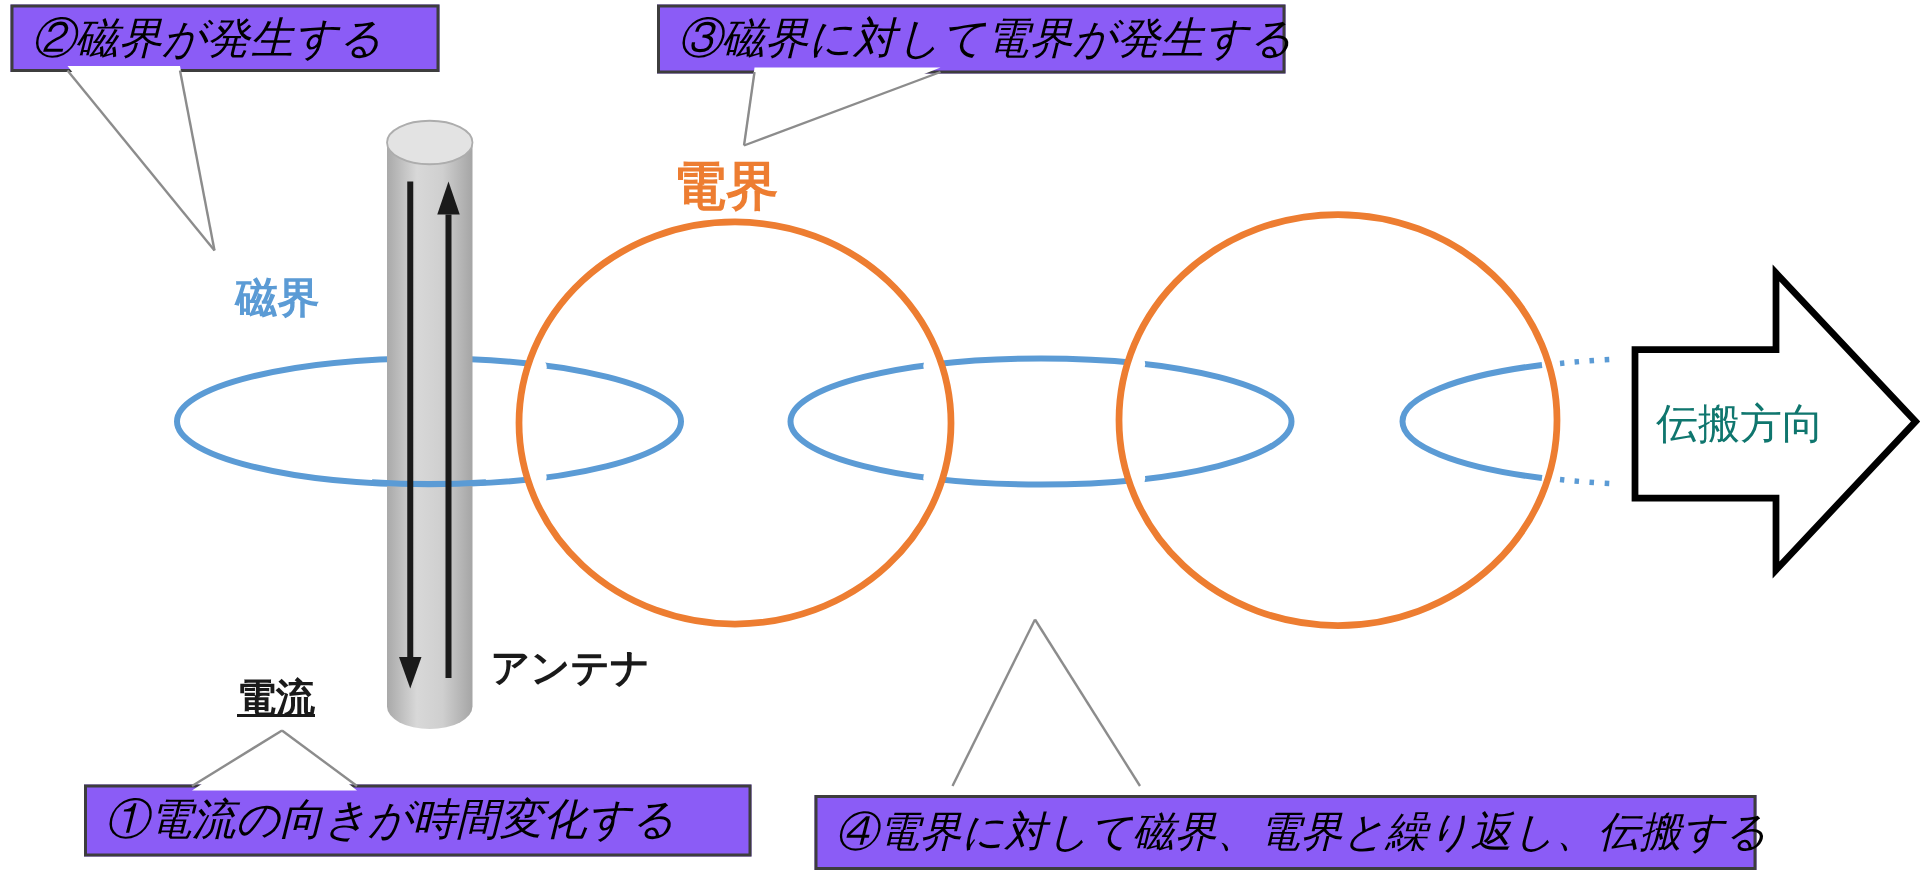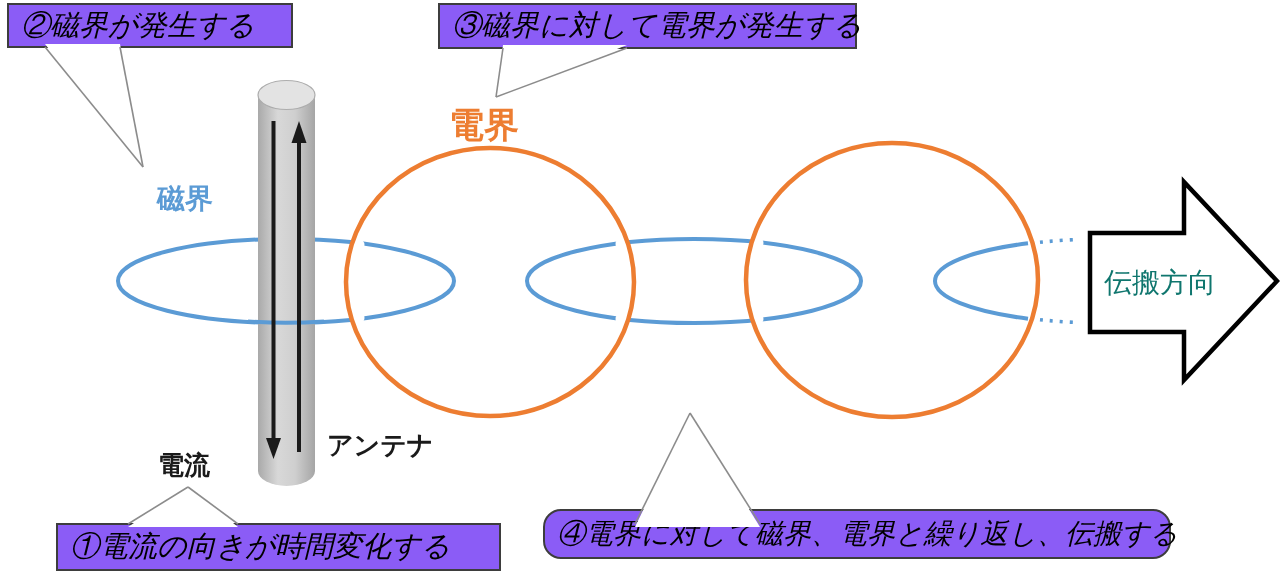--- a/index.html
+++ b/index.html
@@ -82,25 +82,25 @@
 
     <ellipse class="orange-line" cx="490" cy="282" rx="144" ry="134"></ellipse>
     <ellipse class="orange-line" cx="892" cy="280" rx="146" ry="137"></ellipse>
 
     <polygon points="1090,233 1184,233 1184,182 1277,281 1184,380 1184,332 1090,332" fill="#ffffff" stroke="#000000" stroke-width="4.5" stroke-linejoin="miter"></polygon>
   </svg>
 
   <div class="callout" style="left:7px;top:3px;width:286px;height:45px;">②磁界が発生する</div>
   <div class="callout" style="left:438px;top:3px;width:419px;height:46px;">③磁界に対して電界が発生する</div>
   <div class="callout" style="left:56px;top:523px;width:445px;height:48px;">①電流の向きが時間変化する</div>
-  <div class="callout" style="left:543px;top:509px;width:628px;height:50px;font-size:28px;border-radius:18px;">④電界に対して磁界、電界と繰り返し、伝搬する</div>
+  <div class="callout" style="left:543px;top:530px;width:628px;height:50px;font-size:28px;">④電界に対して磁界、電界と繰り返し、伝搬する</div>
 
   <div class="label label-bold" style="left:117px;top:185px;font-size:28px;color:var(--magnetic-blue);margin-left:40px;">磁界</div>
   <div class="label label-bold" style="left:449px;top:107px;font-size:35px;color:var(--electric-orange);">電界</div>
-  <div class="label label-bold" style="left:158px;top:452px;font-size:26px;color:var(--ink);">電流</div>
+  <div class="label label-bold" style="left:158px;top:452px;font-size:26px;color:var(--ink);text-decoration:underline;">電流</div>
   <div class="label label-bold" style="left:327px;top:432px;font-size:26px;color:var(--ink);text-align:center;">アンテナ</div>
   <div class="label" style="left:1104px;top:269px;font-size:28px;color:#0f766e;">伝搬方向</div>
 
   <svg id="tail-layer" width="1280" height="581" viewBox="0 0 1280 581">
 
     <polygon class="tail-fill" points="45,44 120,44 143,167"></polygon>
     <line class="tail-leg" x1="45" y1="47" x2="143" y2="167"></line>
     <line class="tail-leg" x1="120" y1="47" x2="143" y2="167"></line>
 
     <polygon class="tail-fill" points="503,45 627,45 496,97"></polygon>

